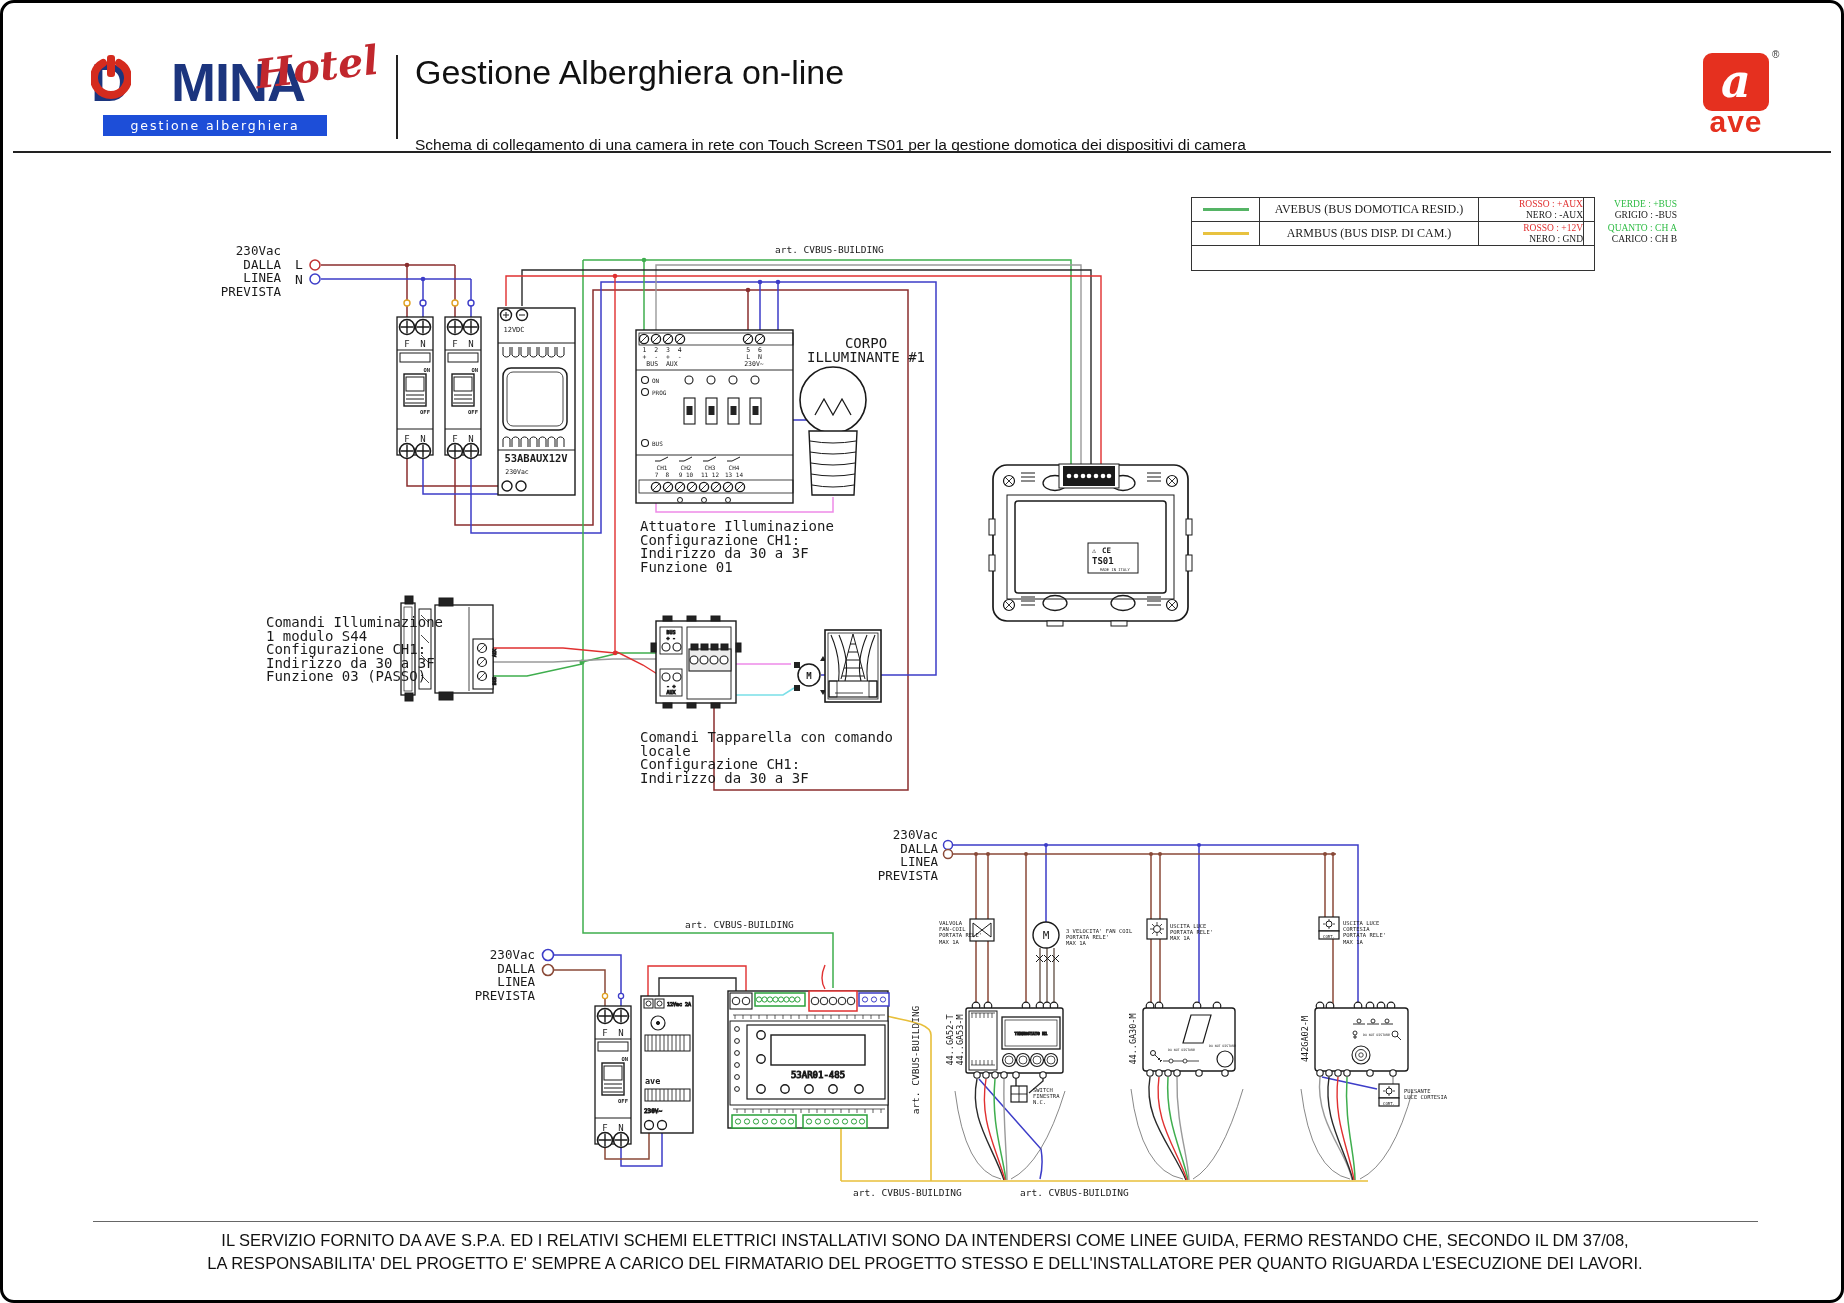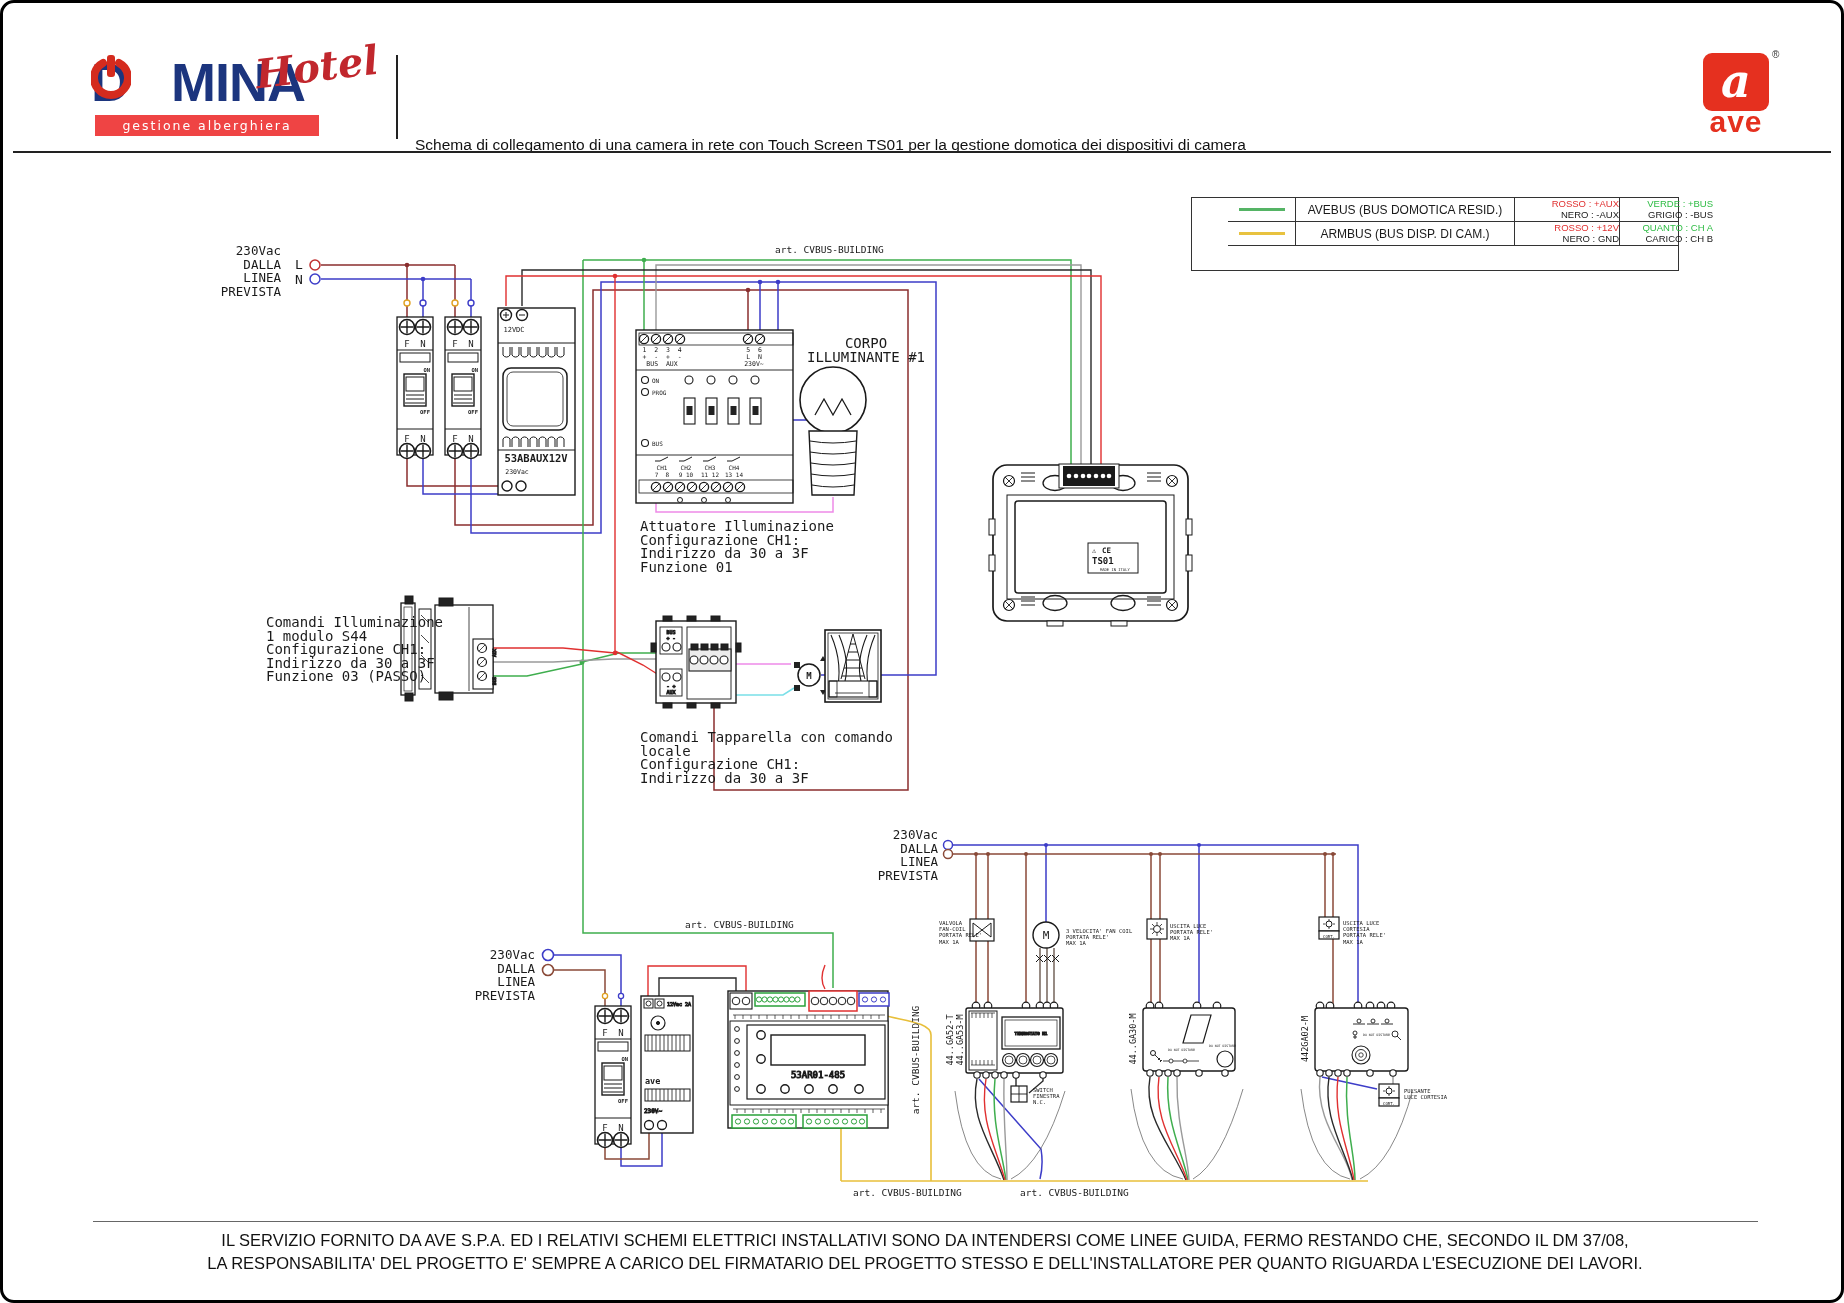--- a/index.html
+++ b/index.html
@@ -5,35 +5,35 @@
   html,body{margin:0;padding:0;background:#fff;}
   .page{position:relative;width:1844px;height:1303px;background:#fff;border:3px solid #000;
         border-radius:14px;box-sizing:border-box;overflow:hidden;
         font-family:"Liberation Sans",sans-serif;color:#1a1a1a;}
   .abs{position:absolute;}
   
   .logo-word{position:absolute;left:88px;top:52px;font-family:"Liberation Sans",sans-serif;
              font-weight:800;font-size:54px;line-height:54px;color:#1c357e;letter-spacing:-1px;display:flex;align-items:center;}
   .logo-script{position:absolute;left:252px;top:40px;font-family:"DejaVu Serif",serif;
                font-style:italic;font-weight:bold;font-size:40px;color:#c1272d;transform:rotate(-7deg);}
-  .logo-tag{position:absolute;left:92px;top:112px;width:224px;height:21px;background:#ef4444;color:#fff;
+  .logo-tag{position:absolute;left:100px;top:112px;width:224px;height:21px;background:#1d4ed8;color:#fff;
             font-size:12.5px;letter-spacing:2px;text-align:center;line-height:21px;font-family:"DejaVu Sans",sans-serif;}
   .hdr-divider{position:absolute;left:393px;top:52px;width:2px;height:84px;background:#222;}
   .hdr-title{position:absolute;left:412px;top:50px;font-size:34px;font-weight:400;color:#111;}
   .hdr-sub{position:absolute;left:412px;top:96px;font-size:15.5px;color:#111;margin-top:37px;}
   .ave-box{position:absolute;left:1700px;top:50px;width:66px;height:58px;background:#e5301f;border-radius:9px;
            color:#fff;font-family:"DejaVu Serif",serif;font-style:italic;font-weight:bold;font-size:46px;
            text-align:center;line-height:56px;}
   .ave-reg{position:absolute;left:1769px;top:46px;font-size:10px;color:#333;}
   .ave-name{position:absolute;left:1700px;top:104px;width:66px;text-align:center;font-weight:800;
             font-size:30px;letter-spacing:1px;color:#e5301f;line-height:30px;}
   .hdr-rule{position:absolute;left:10px;top:148px;width:1818px;height:2px;background:#222;}
   
-  .legend{position:absolute;left:1188px;top:194px;width:488px;border:1.5px solid #333;box-sizing:border-box;
-          font-family:Liberation Sans, sans-serif;padding-left:36px;}
+  .legend{position:absolute;left:1188px;top:194px;width:404px;border:1.5px solid #333;box-sizing:border-box;
+          font-family:Liberation Serif, serif;}
   .lg-row{display:grid;grid-template-columns:68px 219px 105px 93px;height:23px;border-bottom:1.5px solid #333;}
   .lg-row:last-child{border-bottom:none;height:24px;}
   .lg-cell{border-right:1.5px solid #333;display:flex;align-items:center;justify-content:center;overflow:hidden;}
   .lg-cell:last-child{border-right:none;}
   .lg-label{font-size:12px;white-space:nowrap;}
   .lg-pair{flex-direction:column;align-items:flex-end;justify-content:center;padding-left:3px;font-size:9.5px;line-height:10.5px;white-space:nowrap;}
   .lg-swatch{width:46px;height:3px;}
   
   .cap{position:absolute;font-family:"DejaVu Sans Mono",monospace;font-size:14px;line-height:13.5px;
        white-space:pre-line;color:#1a1a1a;}
@@ -56,20 +56,21 @@
         <svg width="40" height="48" viewBox="0 0 40 48">
           <path d="M12,8 A17,17 0 1 0 28,8" fill="none" stroke="#d42b1e" stroke-width="8" stroke-linecap="round"></path>
           <rect x="16" y="0" width="8" height="22" rx="3" fill="#d42b1e"></rect>
         </svg>
       </span>
       <span>MINA</span>
   </div>
   <div class="logo-script">Hotel</div>
   <div class="logo-tag">gestione alberghiera avanzata</div>
   <div class="hdr-divider"></div>
+  <div class="hdr-title">Gestione Alberghiera on-line</div>
   <div class="hdr-sub">Schema di collegamento di una camera in rete con Touch Screen TS01 per la gestione domotica dei dispositivi di camera</div>
   <div class="ave-box">a</div>
   <div class="ave-reg">®</div>
   <div class="ave-name">ave</div>
   <div class="hdr-rule"></div>
 
   <div class="legend">
     <div class="lg-row">
       <div class="lg-cell">
           <div class="lg-swatch" style="background:#55b465;"></div>

